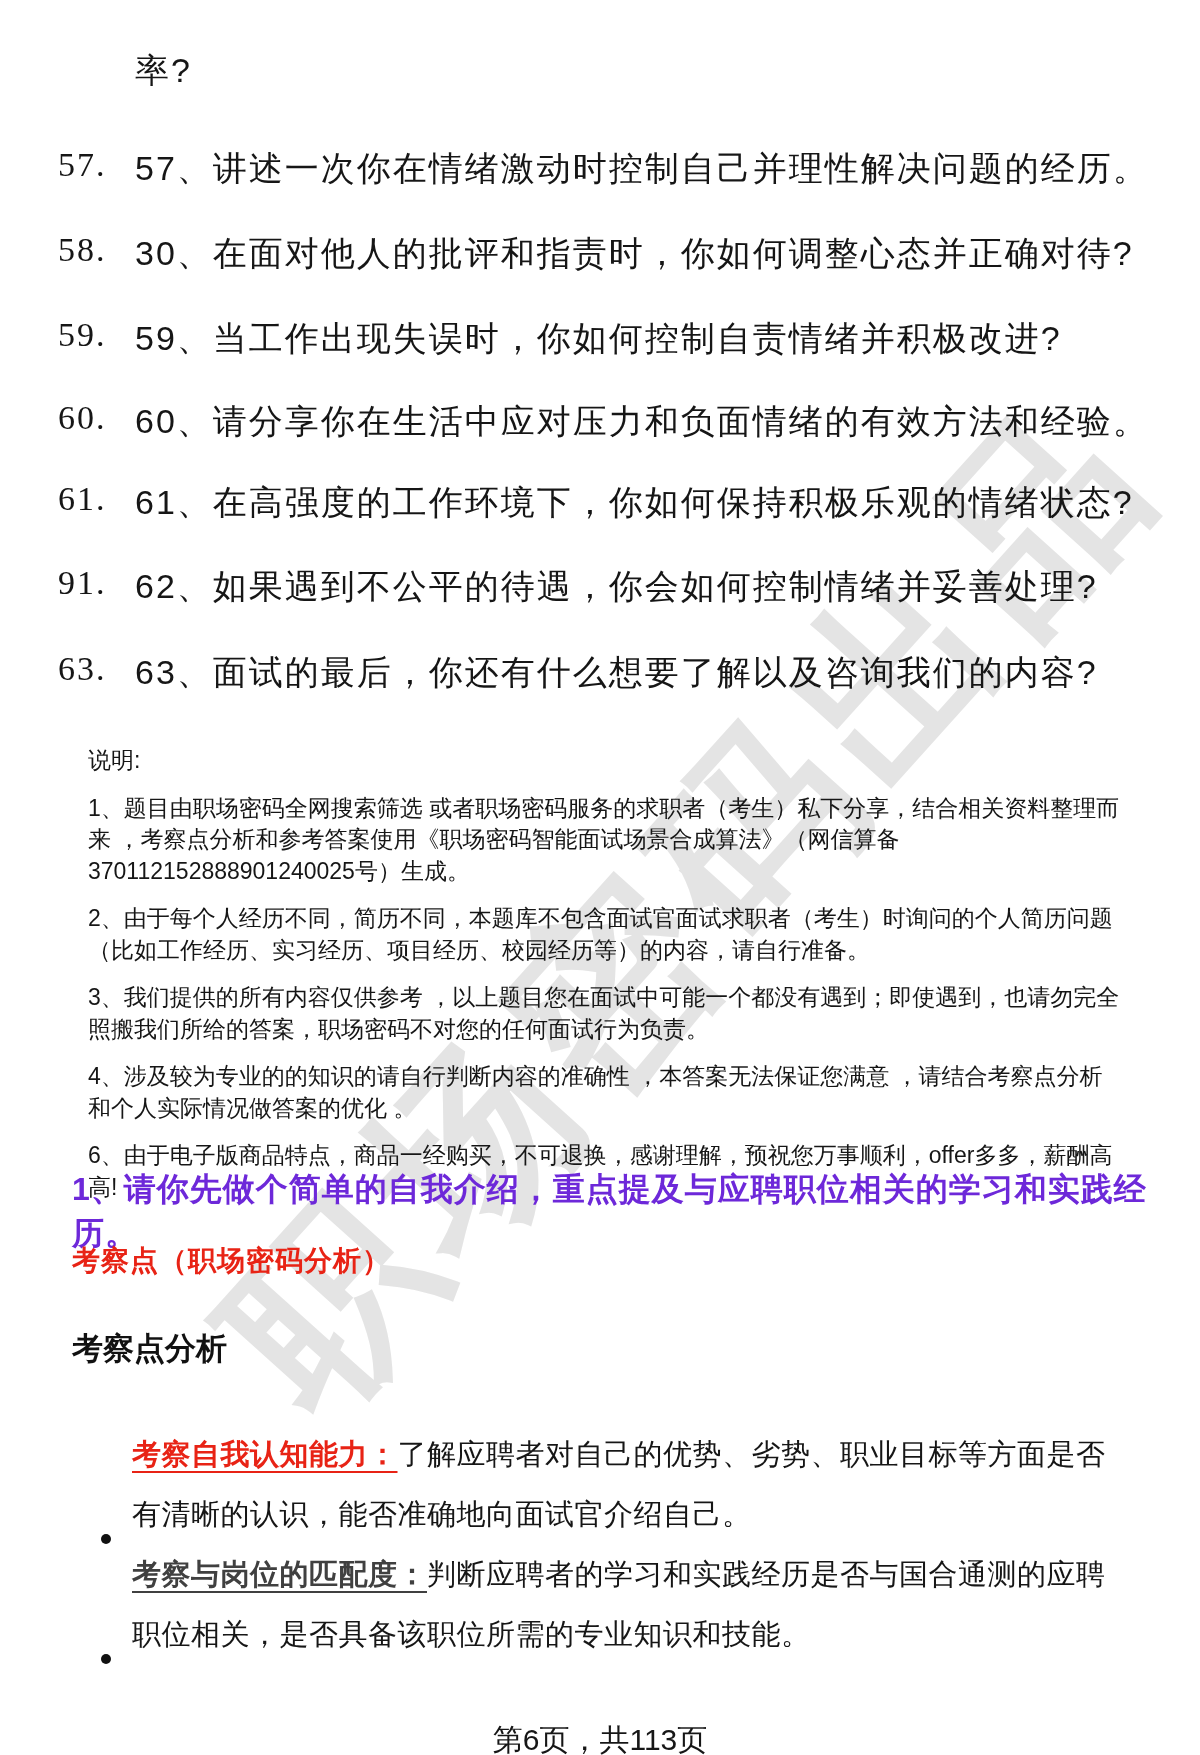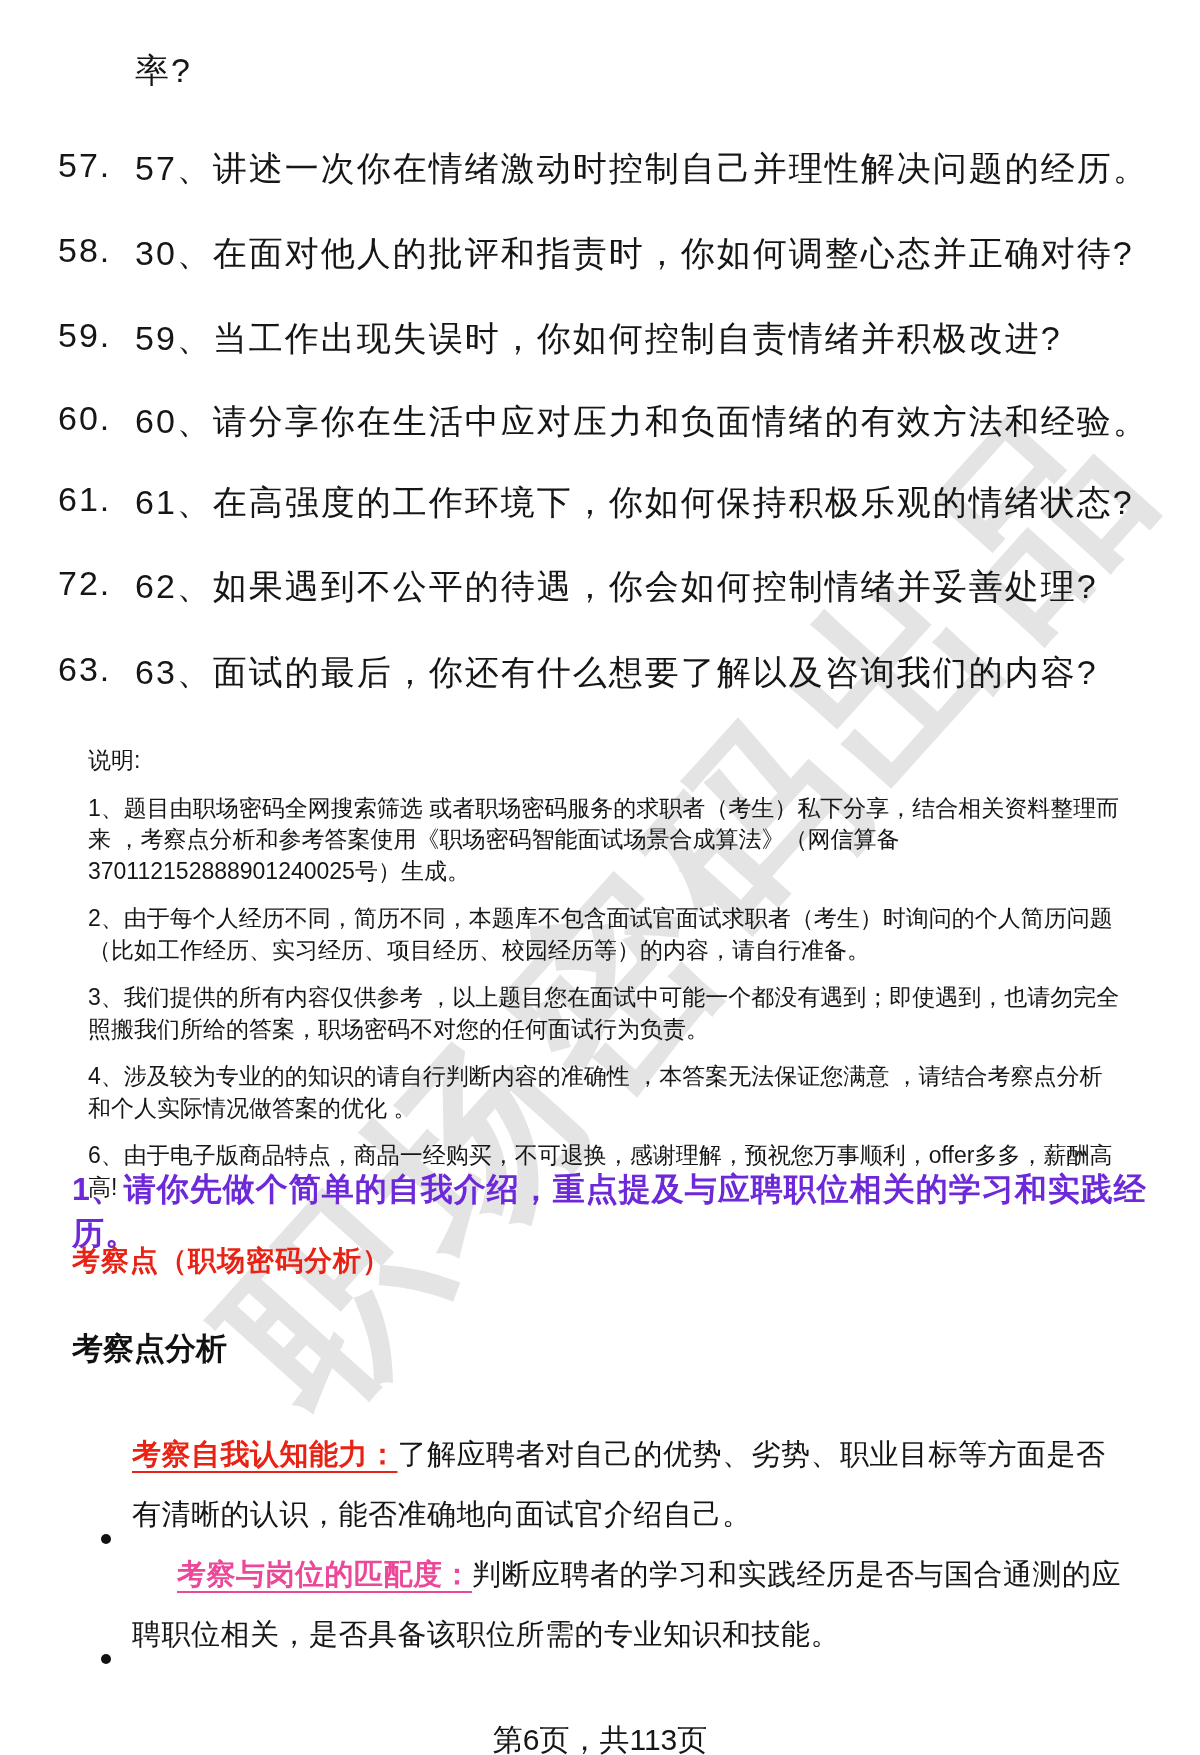--- a/index.html
+++ b/index.html
@@ -16,21 +16,21 @@
     font-size:195px;font-weight:bold;letter-spacing:16px;
     color:#e4e4e4;white-space:nowrap;z-index:0;user-select:none;
   }
   .content{position:absolute;left:0;top:0;width:1200px;height:1755px;z-index:1;}
 
   
   .q-cont{position:absolute;left:135px;top:48px;font-size:34px;letter-spacing:2px;}
 
   
   .q-row{position:absolute;left:58px;width:1100px;display:flex;font-size:34px;letter-spacing:2px;}
-  .q-row .num{flex:0 0 77px;width:77px;}
+  .q-row .num{flex:0 0 77px;width:77px;font-family:Liberation Serif, serif;}
   .q-row .qtext{flex:1;}
   .qr0{top:146px}.qr1{top:231px}.qr2{top:316px}.qr3{top:399px}
   .qr4{top:480px}.qr5{top:564px}.qr6{top:650px}
 
   
   .notes{position:absolute;left:72px;top:729px;width:1066px;font-size:23px;line-height:31.5px;}
   .notes p{margin:16px;}
 
   
   .red-q{position:absolute;left:72px;top:1168px;width:1090px;
@@ -41,21 +41,21 @@
   
   .analysis-h{position:absolute;left:72px;top:1328px;font-size:31px;font-weight:bold;color:#111111;}
 
   
   .bullets{position:absolute;left:101px;top:1424px;width:1030px;}
   .bullet{display:flex;align-items:flex-end;}
   .bullet .dot{flex:0 0 10px;width:10px;height:10px;border-radius:50%;background:#111111;margin:25px 21px 0 0;}
   .bullet .btext{font-size:29px;line-height:60px;width:990px;letter-spacing:0.5px;}
   .kw{font-weight:bold;text-decoration:underline;text-underline-offset:7px;text-decoration-thickness:2px;}
   .kw-red{color:#e82315;}
-  .kw-blue{color:#ec4899;margin-left:45px;}
+  .kw-blue{color:#404040;}
 
   
   .footer{position:absolute;left:0;top:1686px;width:100%;text-align:center;font-size:30px;color:#161616;margin-top:34px;}
 </style>
 </head>
 <body>
 
 <div class="page">
 
   <div class="watermark">职场密码出品</div>
@@ -78,21 +78,21 @@
     </div>
     <div class="q-row qr3">
       <span class="num">60.</span>
       <span class="qtext">60、请分享你在生活中应对压力和负面情绪的有效方法和经验。</span>
     </div>
     <div class="q-row qr4">
       <span class="num">61.</span>
       <span class="qtext">61、在高强度的工作环境下，你如何保持积极乐观的情绪状态?</span>
     </div>
     <div class="q-row qr5">
-      <span class="num">72.</span>
+      <span class="num">91.</span>
       <span class="qtext">62、如果遇到不公平的待遇，你会如何控制情绪并妥善处理?</span>
     </div>
     <div class="q-row qr6">
       <span class="num">63.</span>
       <span class="qtext">63、面试的最后，你还有什么想要了解以及咨询我们的内容?</span>
     </div>
 
     <div class="notes">
       <p>说明:</p>
       <p>1、题目由职场密码全网搜索筛选 或者职场密码服务的求职者（考生）私下分享，结合相关资料整理而来 ，考察点分析和参考答案使用《职场密码智能面试场景合成算法》（网信算备370112152888901240025号）生成。</p>

